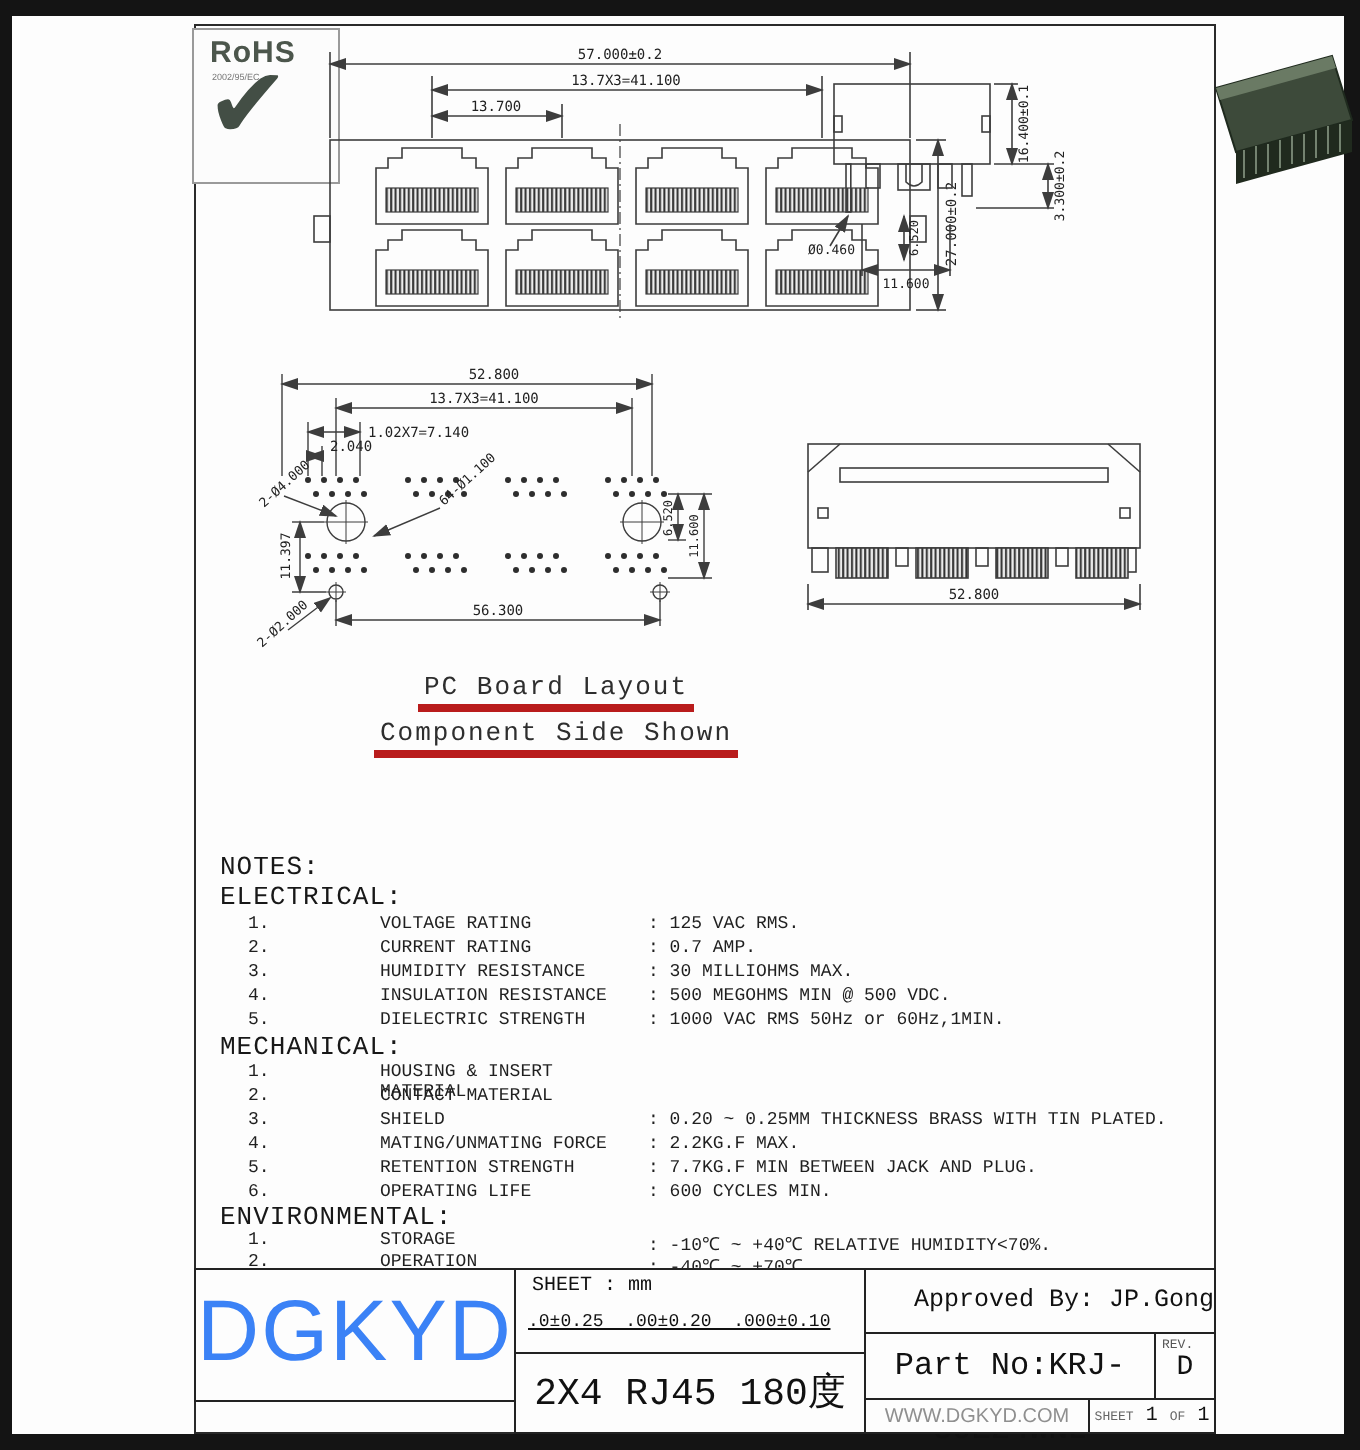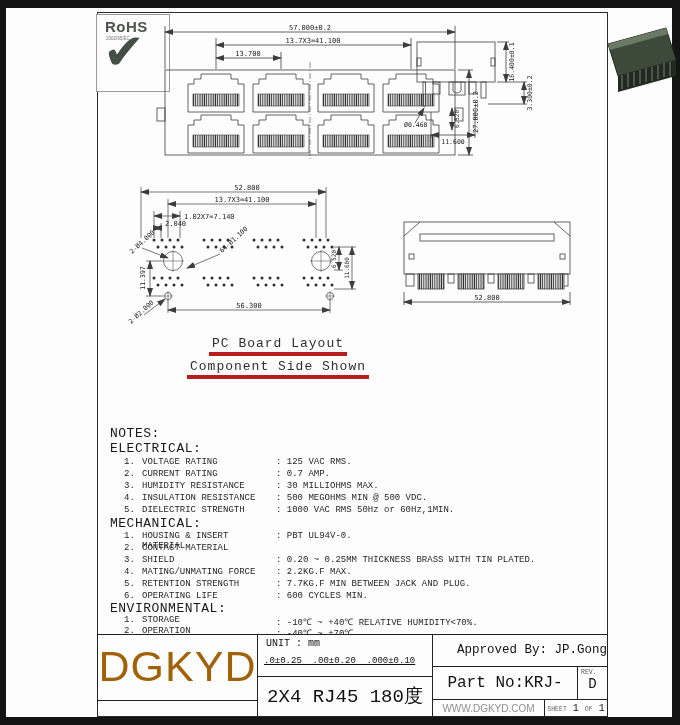--- a/index.html
+++ b/index.html
@@ -21,26 +21,26 @@
                 color:#434e45; font-family:"DejaVu Sans",sans-serif; }
   
   .caption { position:absolute; left:158px; top:336px; width:240px; text-align:center;
              font-size:13px; letter-spacing:1px; color:#2e2e2e; }
   .caption span { display:inline-block; border-bottom:4px solid #b91c1c; padding:0 3px 1px 3px; }
   .caption .l2 { margin-top:3px; }
   
   .nhead { position:absolute; left:110px; font-size:13px; color:#181818; letter-spacing:.5px; }
   .nrow { position:absolute; left:124px; width:480px; display:flex; font-size:9px; color:#1f1f1f; }
   .nrow .num { width:18px; flex:none; }
-  .nrow .lbl { width:134px; flex:none; }
+  .nrow .lbl { width:134px; flex:none;margin-left:48px; }
   .nrow .val { flex:1; }
   
   .tb { position:absolute; border:1px solid #222; background:#fdfdfd; }
   .company { font-family:"Liberation Sans",sans-serif; font-size:43px; letter-spacing:1px;
-             color:#a16207; text-align:center; line-height:62px; }
+             color:#3b82f6; text-align:center; line-height:62px; }
   .drafted { font-size:12px; text-align:center; line-height:16px; color:#111; }
   .unitline { position:absolute; left:8px; top:3px; font-size:10px; color:#111; }
   .tolline { position:absolute; left:6px; top:21px; font-size:9px; color:#111; white-space:pre;text-decoration:underline; }
   .partname { font-size:19px; text-align:center; line-height:40px; color:#111; }
   .approved { font-size:12.5px; text-align:right; line-height:31px; color:#111; }
   .partno { font-size:16px; text-align:center; line-height:32px; color:#111; }
   .revlbl { position:absolute; left:3px; top:2px; font-size:6.5px; color:#555; }
   .revval { position:absolute; left:0; top:9px; width:100%; text-align:center;
             font-size:14px; color:#111; }
   .www { font-size:10px; color:#8f8f8f; line-height:17px; text-align:center;
@@ -296,21 +296,20 @@
     </div>
   <div class="nrow" style="top:505px">
       <span class="num">5.</span>
       <span class="lbl">DIELECTRIC STRENGTH</span>
       <span class="val">: 1000 VAC RMS 50Hz or 60Hz,1MIN.</span>
     </div>
   <div class="nhead" style="top:516px">MECHANICAL:</div>
   <div class="nrow" style="top:531px">
       <span class="num">1.</span>
       <span class="lbl">HOUSING &amp; INSERT MATERIAL</span>
-      <span class="val">: PBT UL94V-0.</span>
     </div>
   <div class="nrow" style="top:543px">
       <span class="num">2.</span>
       <span class="lbl">CONTACT MATERIAL</span>
     </div>
   <div class="nrow" style="top:555px">
       <span class="num">3.</span>
       <span class="lbl">SHIELD</span>
       <span class="val">: 0.20 ~ 0.25MM THICKNESS BRASS WITH TIN PLATED.</span>
     </div>
@@ -341,21 +340,21 @@
       <span class="val">: -40℃ ~ +70℃.</span>
     </div>
 
   <div class="tb abs" style="left:97px;top:634px;width:161px;height:67px">
     <div class="company">DGKYD</div>
   </div>
   <div class="tb abs" style="left:97px;top:728px;width:139px;height:17px">
     <div class="drafted">Drafted by: JG.CHEN</div>
   </div>
   <div class="tb abs" style="left:257px;top:634px;width:176px;height:43px">
-    <div class="unitline">UNIT : mm</div>
+    <div class="unitline">SHEET : mm</div>
     <div class="tolline">.0±0.25  .00±0.20  .000±0.10</div>
   </div>
   <div class="tb abs" style="left:257px;top:676px;width:176px;height:41px">
     <div class="partname">2X4 RJ45 180度</div>
   </div>
   <div class="tb abs" style="left:432px;top:634px;width:176px;height:33px">
     <div class="approved">Approved By: JP.Gong</div>
   </div>
   <div class="tb abs" style="left:432px;top:666px;width:146px;height:34px">
     <div class="partno">Part No:KRJ-59E24WNL</div>

